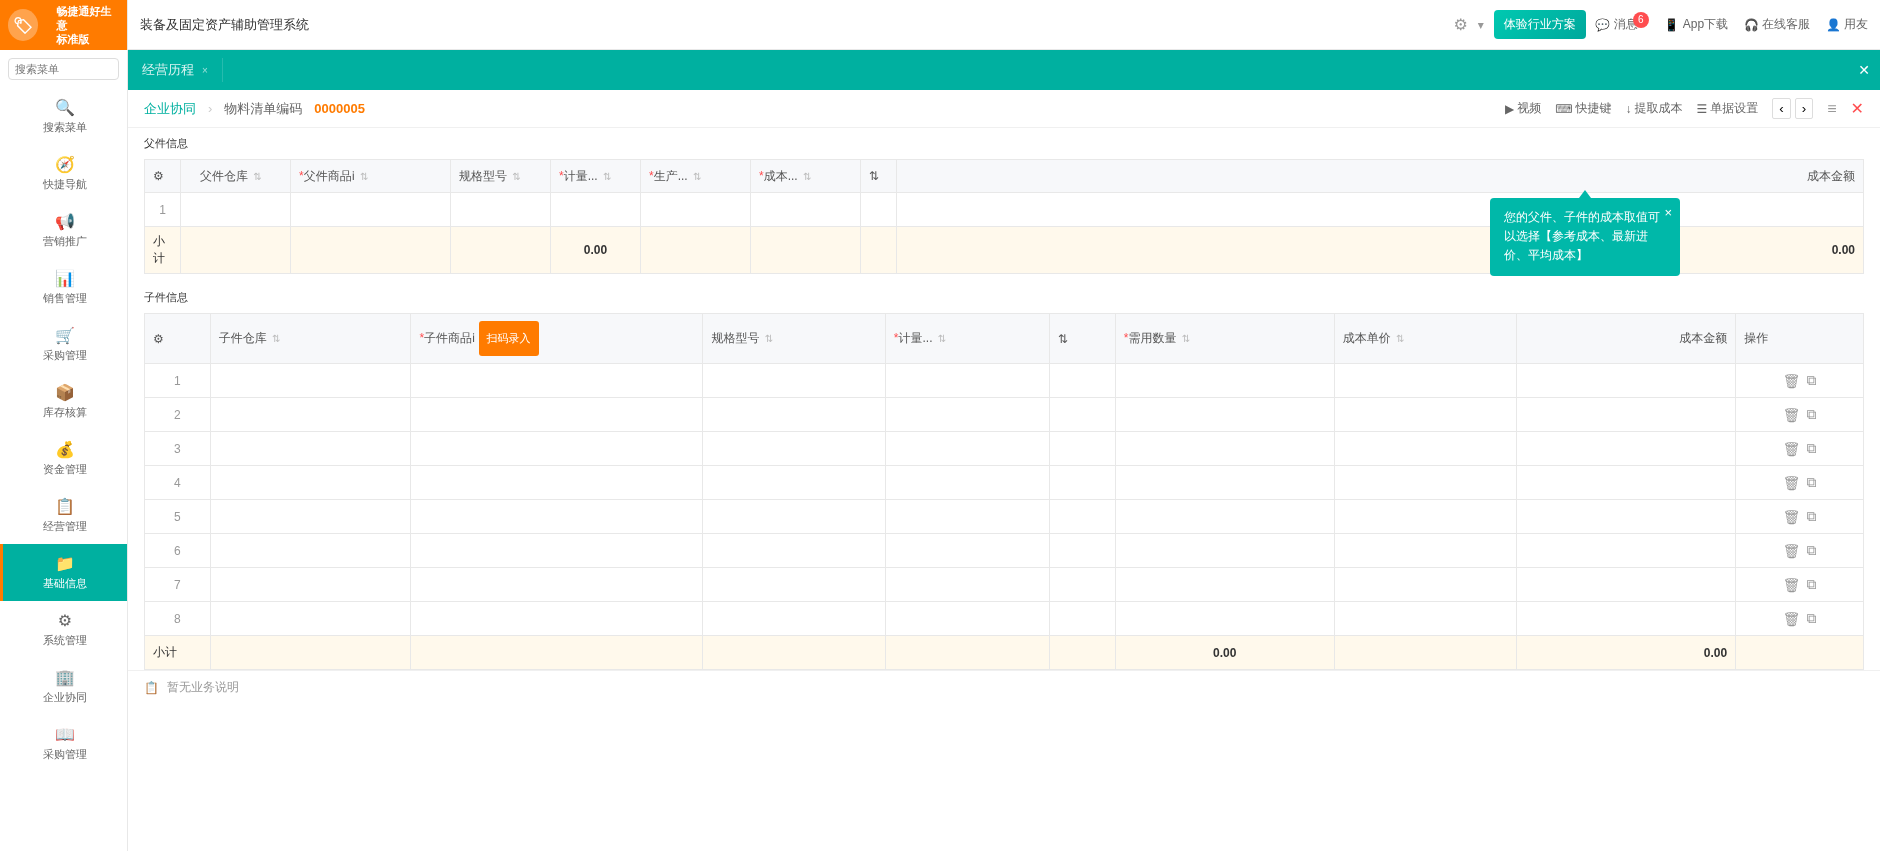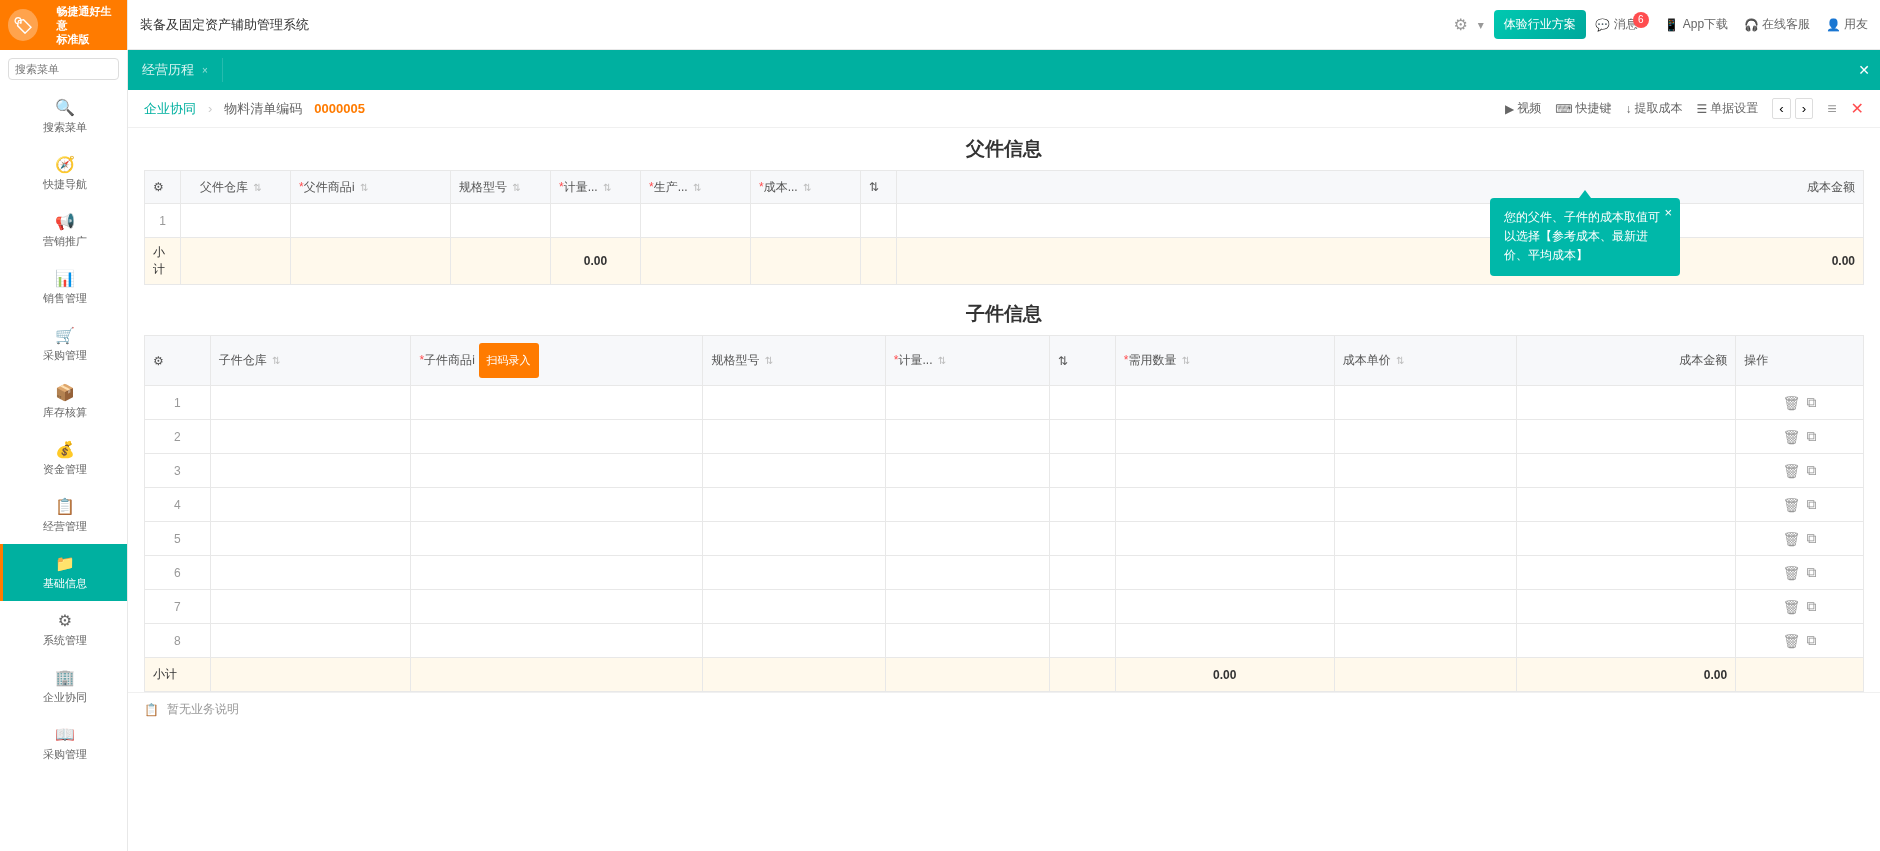--- a/index.html
+++ b/index.html
@@ -42,21 +42,21 @@
     .breadcrumb-item { color: #00b0a0; cursor: pointer; }
     .breadcrumb-sep { color: #ccc; }
     .breadcrumb-code { color: #ff7b00; font-weight: 700; }
     .breadcrumb-right { margin-left: auto; display: flex; align-items: center; gap: 14px; color: #666; font-size: 12px; }
     .breadcrumb-right span { cursor: pointer; display: flex; align-items: center; gap: 3px; }
     .nav-arrows { display: flex; gap: 4px; }
     .nav-arrows button { border: 1px solid #ddd; background: #fff; padding: 2px 6px; cursor: pointer; border-radius: 2px; }
     .list-icon { font-size: 16px; color: #999; cursor: pointer; }
 
     
-    .section-title { padding: 8px 16px; font-size: 19px; font-weight: 700; color: #333; text-align: center; }
+    .section-title { padding: 8px 16px; font-size: 11px; font-weight: 400; color: #333; }
 
     
     .table-wrapper { padding: 0 16px; }
     table { width: 100%; border-collapse: collapse; font-size: 12px; }
     th { background: #f7f8fa; border: 1px solid #e8e8e8; padding: 7px 8px; color: #555; font-weight: 500; text-align: left; white-space: nowrap; }
     td { border: 1px solid #e8e8e8; padding: 6px 8px; color: #333; height: 34px; }
     .subtotal-row td { background: #fff9ec; font-weight: 500; }
     .required { color: #ff4d4f; }
     .scan-btn { background: #ff7b00; color: #fff; border: none; padding: 10px 8px; border-radius: 3px; font-size: 11px; cursor: pointer; }
     .col-actions { display: flex; gap: 6px; align-items: center; justify-content: center; }

